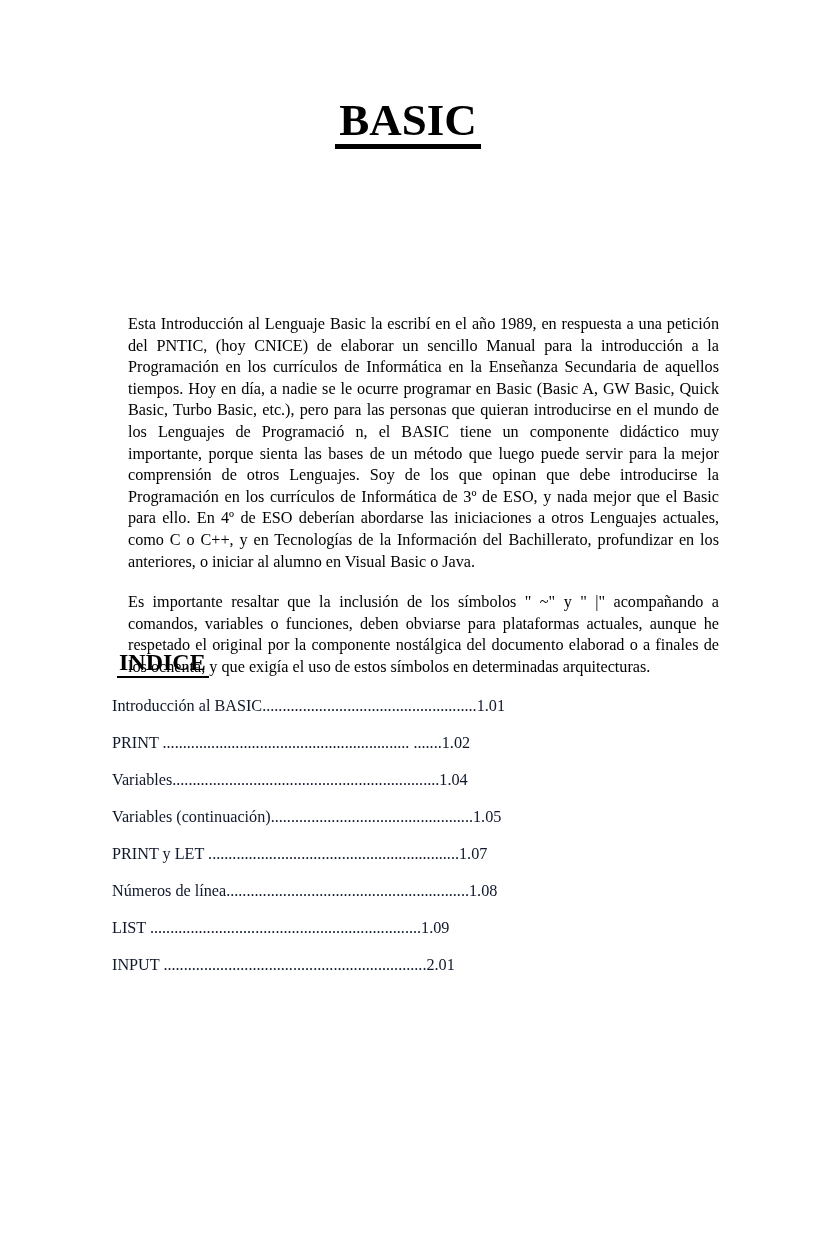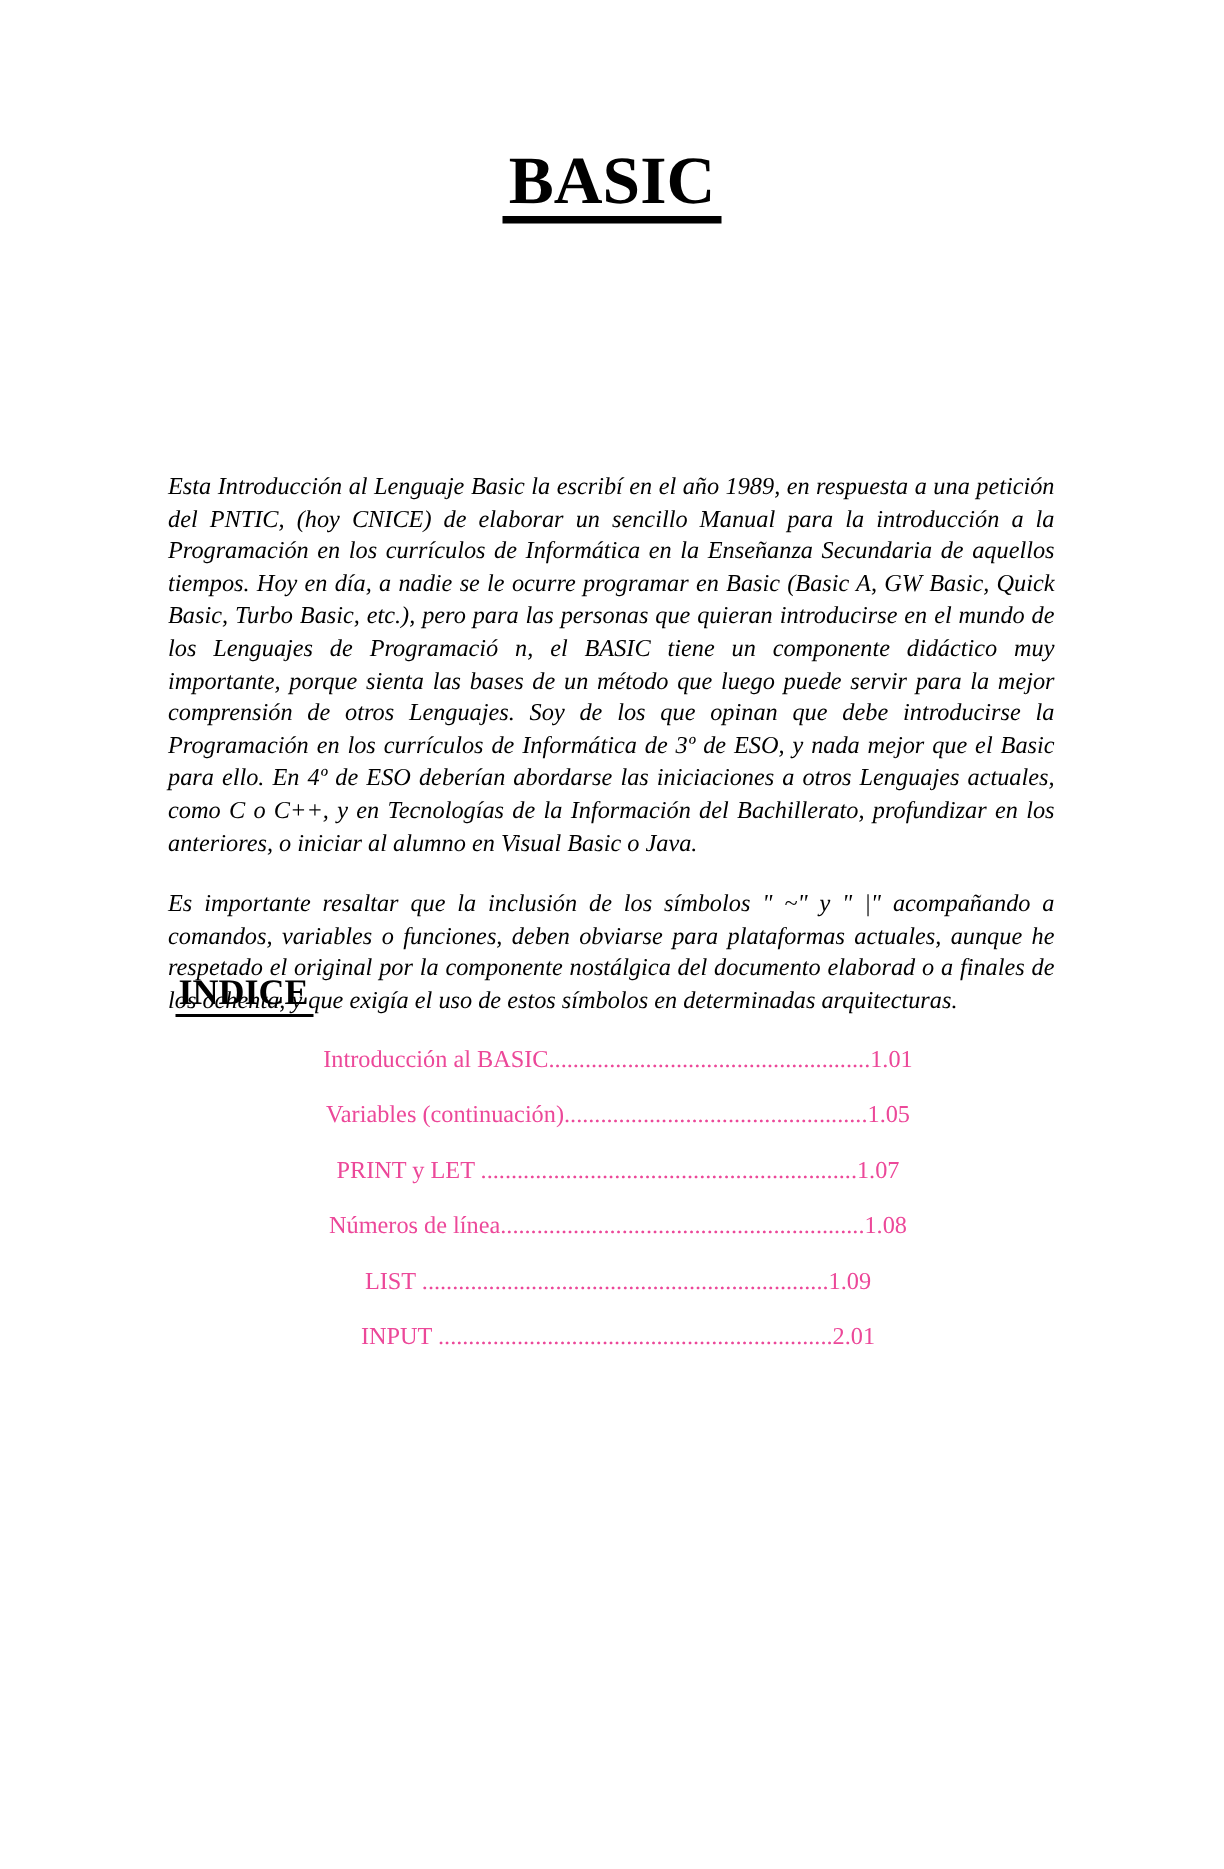--- a/index.html
+++ b/index.html
@@ -46,24 +46,23 @@
     left: -4px;
     right: -4px;
     bottom: 0;
     height: 5px;
     background: #000;
   }
 
   
   .body-block {
     position: absolute;
-    left: 112px;
+    left: 128px;
     top: 314px;
     width: 591px;
-    font-style: italic;
   }
   p.para {
     margin: 0 0 19px 0;
     font-size: 16.2px;
     line-height: 21.6px;
     text-align: justify;
     text-justify: inter-word;
     hyphens: none;
   }
   p.para:last-child { margin-bottom: 0; }
@@ -98,22 +97,21 @@
     position: absolute;
     left: 112px;
     top: 698px;
     width: 600px;
   }
   .toc-entry {
     font-size: 16.2px;
     line-height: 1;
     height: 37px;
     white-space: pre;
-    color: #ec4899;
-    text-align: center;
+    color: #0f172a;
   }
 </style>
 </head>
 <body>
 
 <div class="page">
 
   <div class="doc-title">
     <span class="title-text">BASIC</span>
   </div>
@@ -122,20 +120,22 @@
     <p class="para">Esta Introducción al Lenguaje Basic la escribí en el año 1989, en respuesta a una petición del PNTIC, (hoy CNICE) de elaborar un sencillo Manual para la introducción a la Programación en los currículos de Informática en la Enseñanza Secundaria de aquellos tiempos. Hoy en día, a nadie se le ocurre programar en Basic (Basic A, GW Basic, Quick Basic, Turbo Basic, etc.), pero para las personas que quieran introducirse en el mundo de los Lenguajes de Programació n, el BASIC tiene un componente didáctico muy importante, porque sienta las bases de un método que luego puede servir para la mejor comprensión de otros Lenguajes. Soy de los que opinan que debe introducirse la Programación en los currículos de Informática de 3º de ESO, y nada mejor que el Basic para ello. En 4º de ESO deberían abordarse las iniciaciones a otros Lenguajes actuales, como C o C++, y en Tecnologías de la Información del Bachillerato, profundizar en los anteriores, o iniciar al alumno en Visual Basic o Java.</p>
     <p class="para">Es importante resaltar que la inclusión de los símbolos " ~" y " |" acompañando a comandos, variables o funciones, deben obviarse para plataformas actuales, aunque he respetado el original por la componente nostálgica del documento elaborad o a finales de los ochenta, y que exigía el uso de estos símbolos en determinadas arquitecturas.</p>
   </div>
 
   <div class="indice-heading">
     <span class="indice-text">INDICE</span>
   </div>
 
   <div class="toc">
     <div class="toc-entry">Introducción al BASIC.....................................................1.01</div>
+    <div class="toc-entry">PRINT ............................................................. .......1.02</div>
+    <div class="toc-entry">Variables..................................................................1.04</div>
     <div class="toc-entry">Variables (continuación)..................................................1.05</div>
     <div class="toc-entry">PRINT y LET ..............................................................1.07</div>
     <div class="toc-entry">Números de línea............................................................1.08</div>
     <div class="toc-entry">LIST ...................................................................1.09</div>
     <div class="toc-entry">INPUT .................................................................2.01</div>
   </div>
 
 </div>
 
 </body></html>

